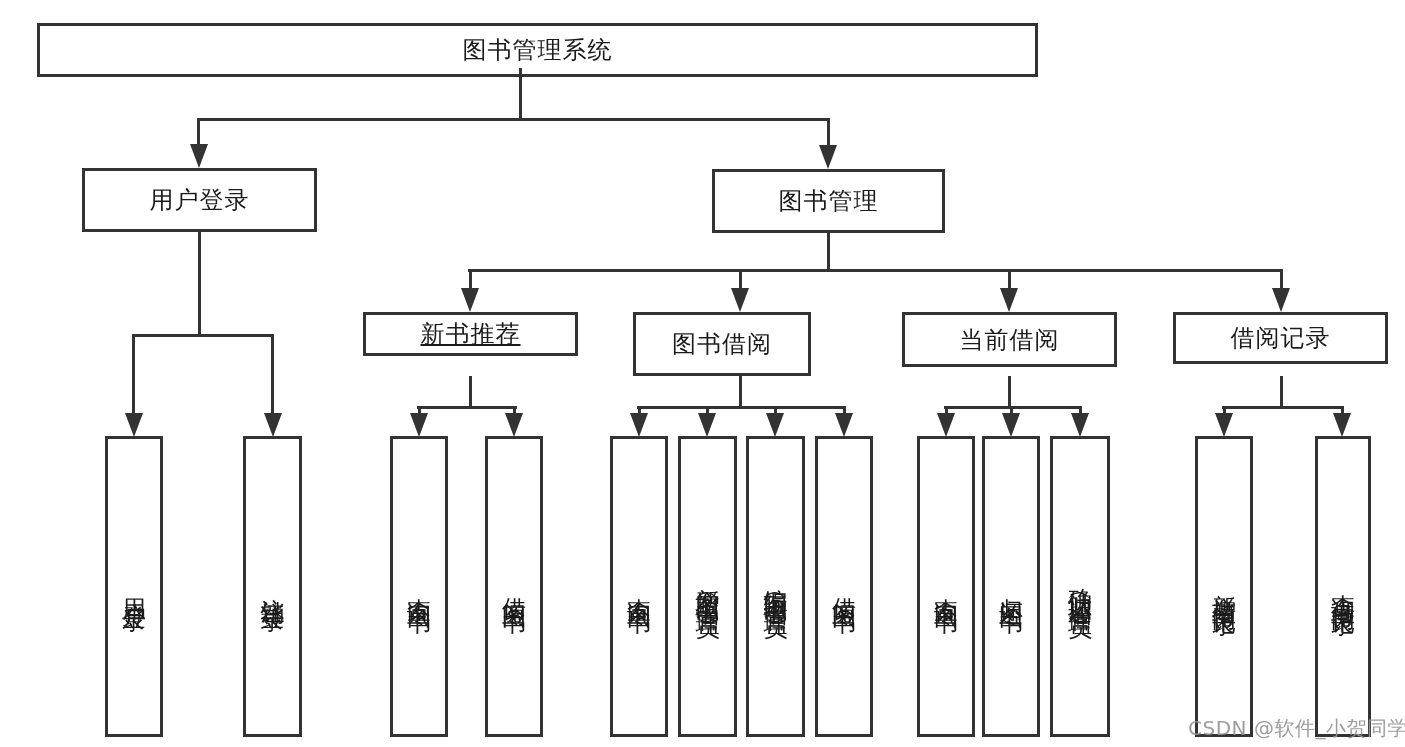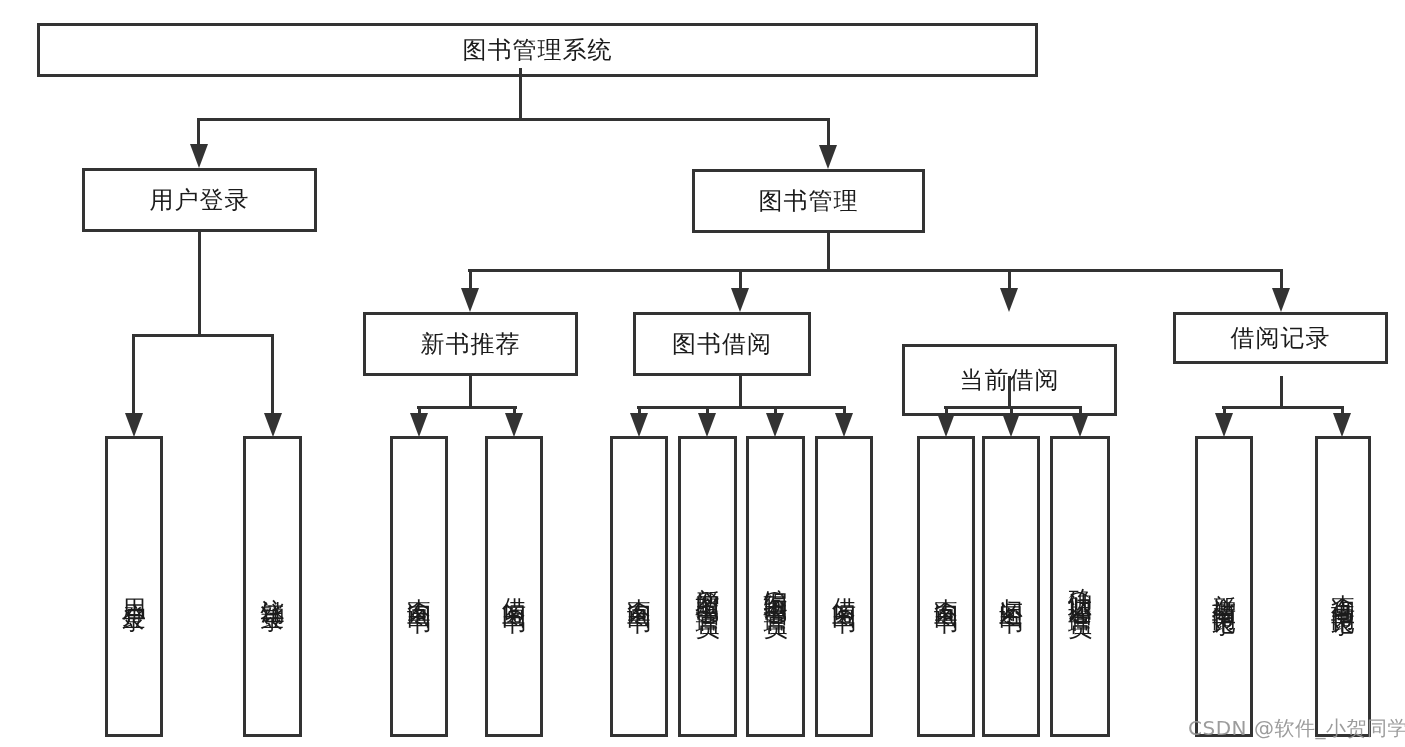--- a/index.html
+++ b/index.html
@@ -66,21 +66,21 @@
   <div class="vline" style="left:519px;top:68px;width:3px;height:53px;"></div>
   <div class="hline" style="left:197px;top:118px;width:633px;height:3px;"></div>
   <div class="vline" style="left:197px;top:118px;width:3px;height:30px;"></div>
   <div class="arrow" style="left:190px;top:144px;"></div>
   <div class="vline" style="left:827px;top:118px;width:3px;height:30px;"></div>
   <div class="arrow" style="left:819px;top:145px;"></div>
 
   <div class="box" style="left:82px;top:168px;width:235px;height:64px;">
     <span class="hlabel">用户登录</span>
   </div>
-  <div class="box" style="left:692px;top:169px;width:233px;height:64px;">
+  <div class="box" style="left:712px;top:169px;width:233px;height:64px;">
     <span class="hlabel">图书管理</span>
   </div>
 
   <div class="vline" style="left:198px;top:232px;width:3px;height:105px;"></div>
   <div class="hline" style="left:132px;top:334px;width:142px;height:3px;"></div>
   <div class="vline" style="left:132px;top:334px;width:3px;height:81px;"></div>
   <div class="arrow" style="left:125px;top:413px;"></div>
   <div class="vline" style="left:271px;top:334px;width:3px;height:81px;"></div>
   <div class="arrow" style="left:264px;top:413px;"></div>
 
@@ -88,27 +88,27 @@
   <div class="hline" style="left:468px;top:269px;width:815px;height:3px;"></div>
   <div class="vline" style="left:469px;top:269px;width:3px;height:23px;"></div>
   <div class="arrow" style="left:461px;top:288px;"></div>
   <div class="vline" style="left:739px;top:269px;width:3px;height:23px;"></div>
   <div class="arrow" style="left:731px;top:288px;"></div>
   <div class="vline" style="left:1008px;top:269px;width:3px;height:23px;"></div>
   <div class="arrow" style="left:1000px;top:288px;"></div>
   <div class="vline" style="left:1280px;top:269px;width:3px;height:23px;"></div>
   <div class="arrow" style="left:1272px;top:288px;"></div>
 
-  <div class="box" style="left:363px;top:312px;width:215px;height:64px;">
+  <div class="box" style="left:363px;top:312px;width:215px;height:44px;text-decoration:underline;">
     <span class="hlabel">新书推荐</span>
   </div>
   <div class="box" style="left:633px;top:312px;width:178px;height:64px;">
     <span class="hlabel">图书借阅</span>
   </div>
-  <div class="box" style="left:902px;top:312px;width:215px;height:72px;margin-top:32px;">
+  <div class="box" style="left:902px;top:312px;width:215px;height:55px;">
     <span class="hlabel">当前借阅</span>
   </div>
   <div class="box" style="left:1173px;top:312px;width:215px;height:52px;">
     <span class="hlabel">借阅记录</span>
   </div>
 
   <div class="vline" style="left:469px;top:376px;width:3px;height:33px;"></div>
   <div class="hline" style="left:417px;top:406px;width:100px;height:3px;"></div>
   <div class="vline" style="left:418px;top:406px;width:3px;height:11px;"></div>
   <div class="arrow" style="left:410px;top:413px;"></div>

